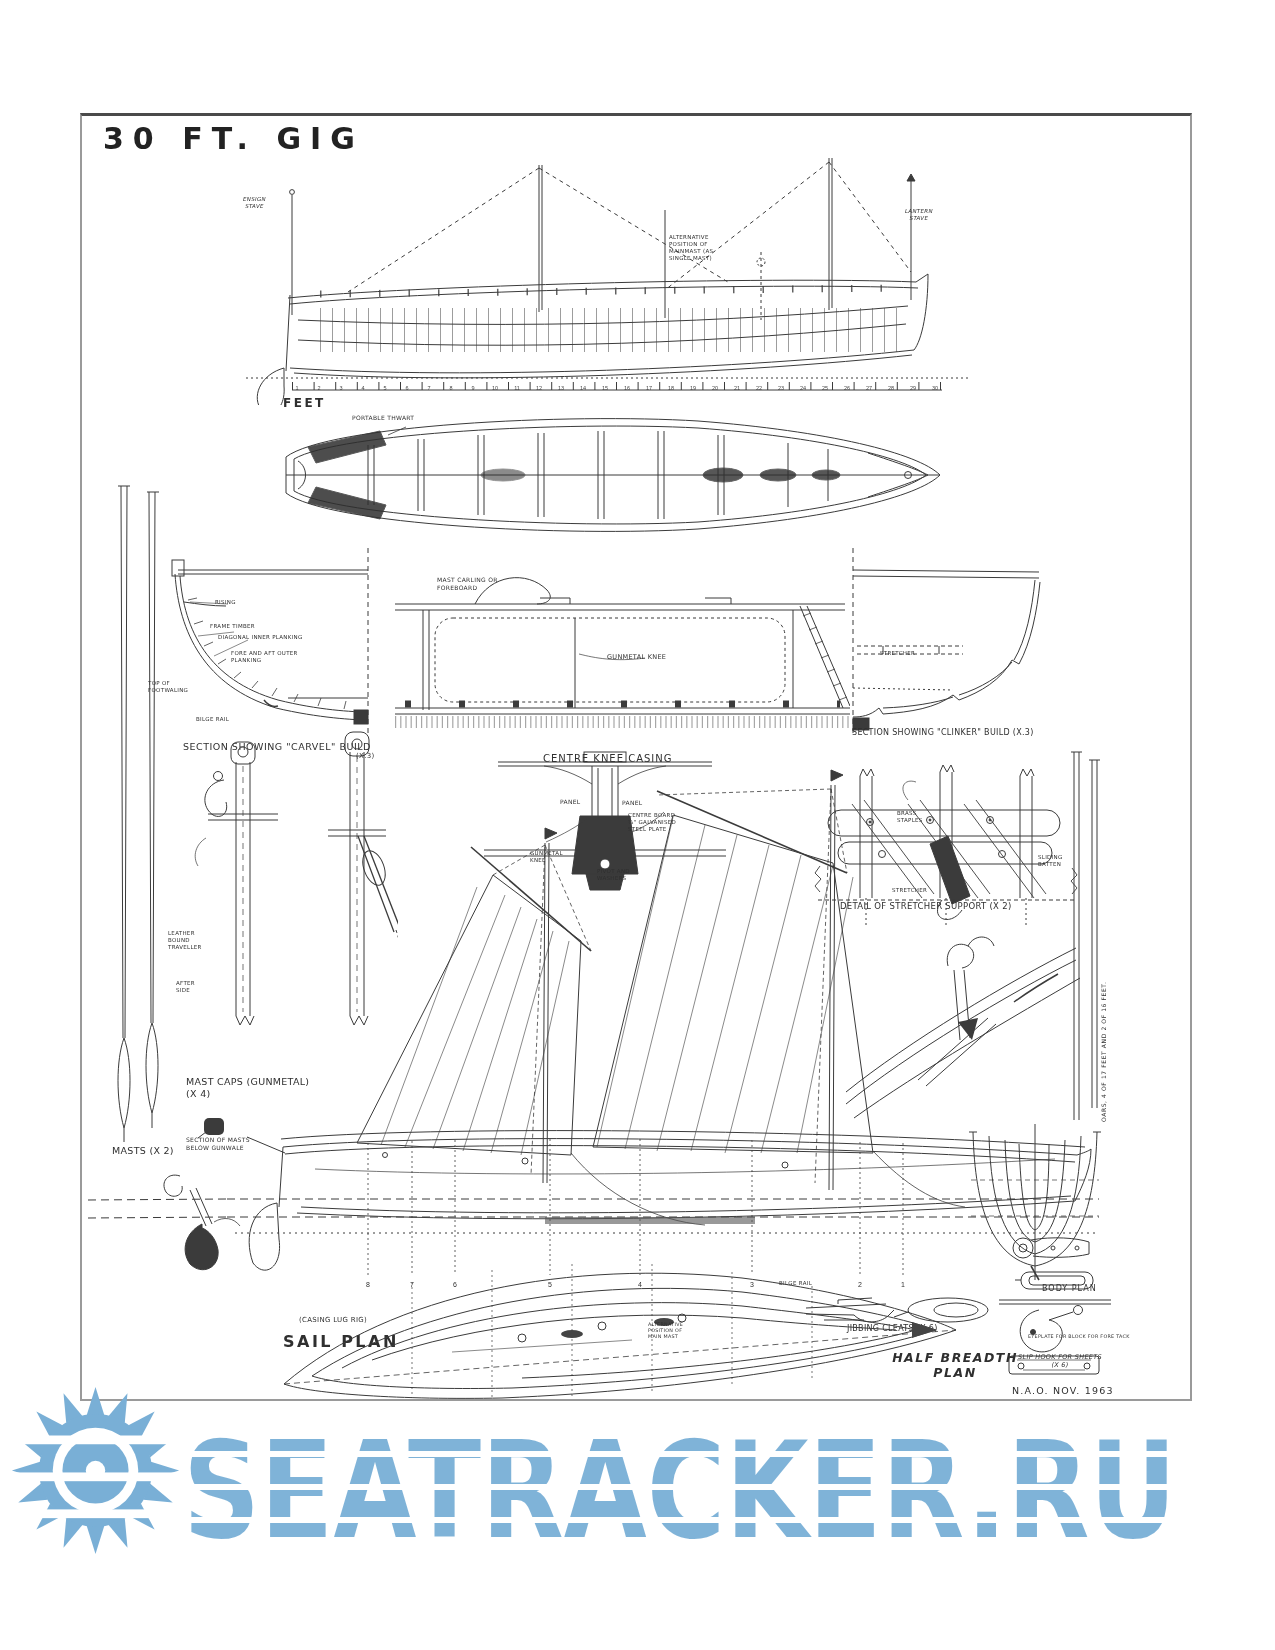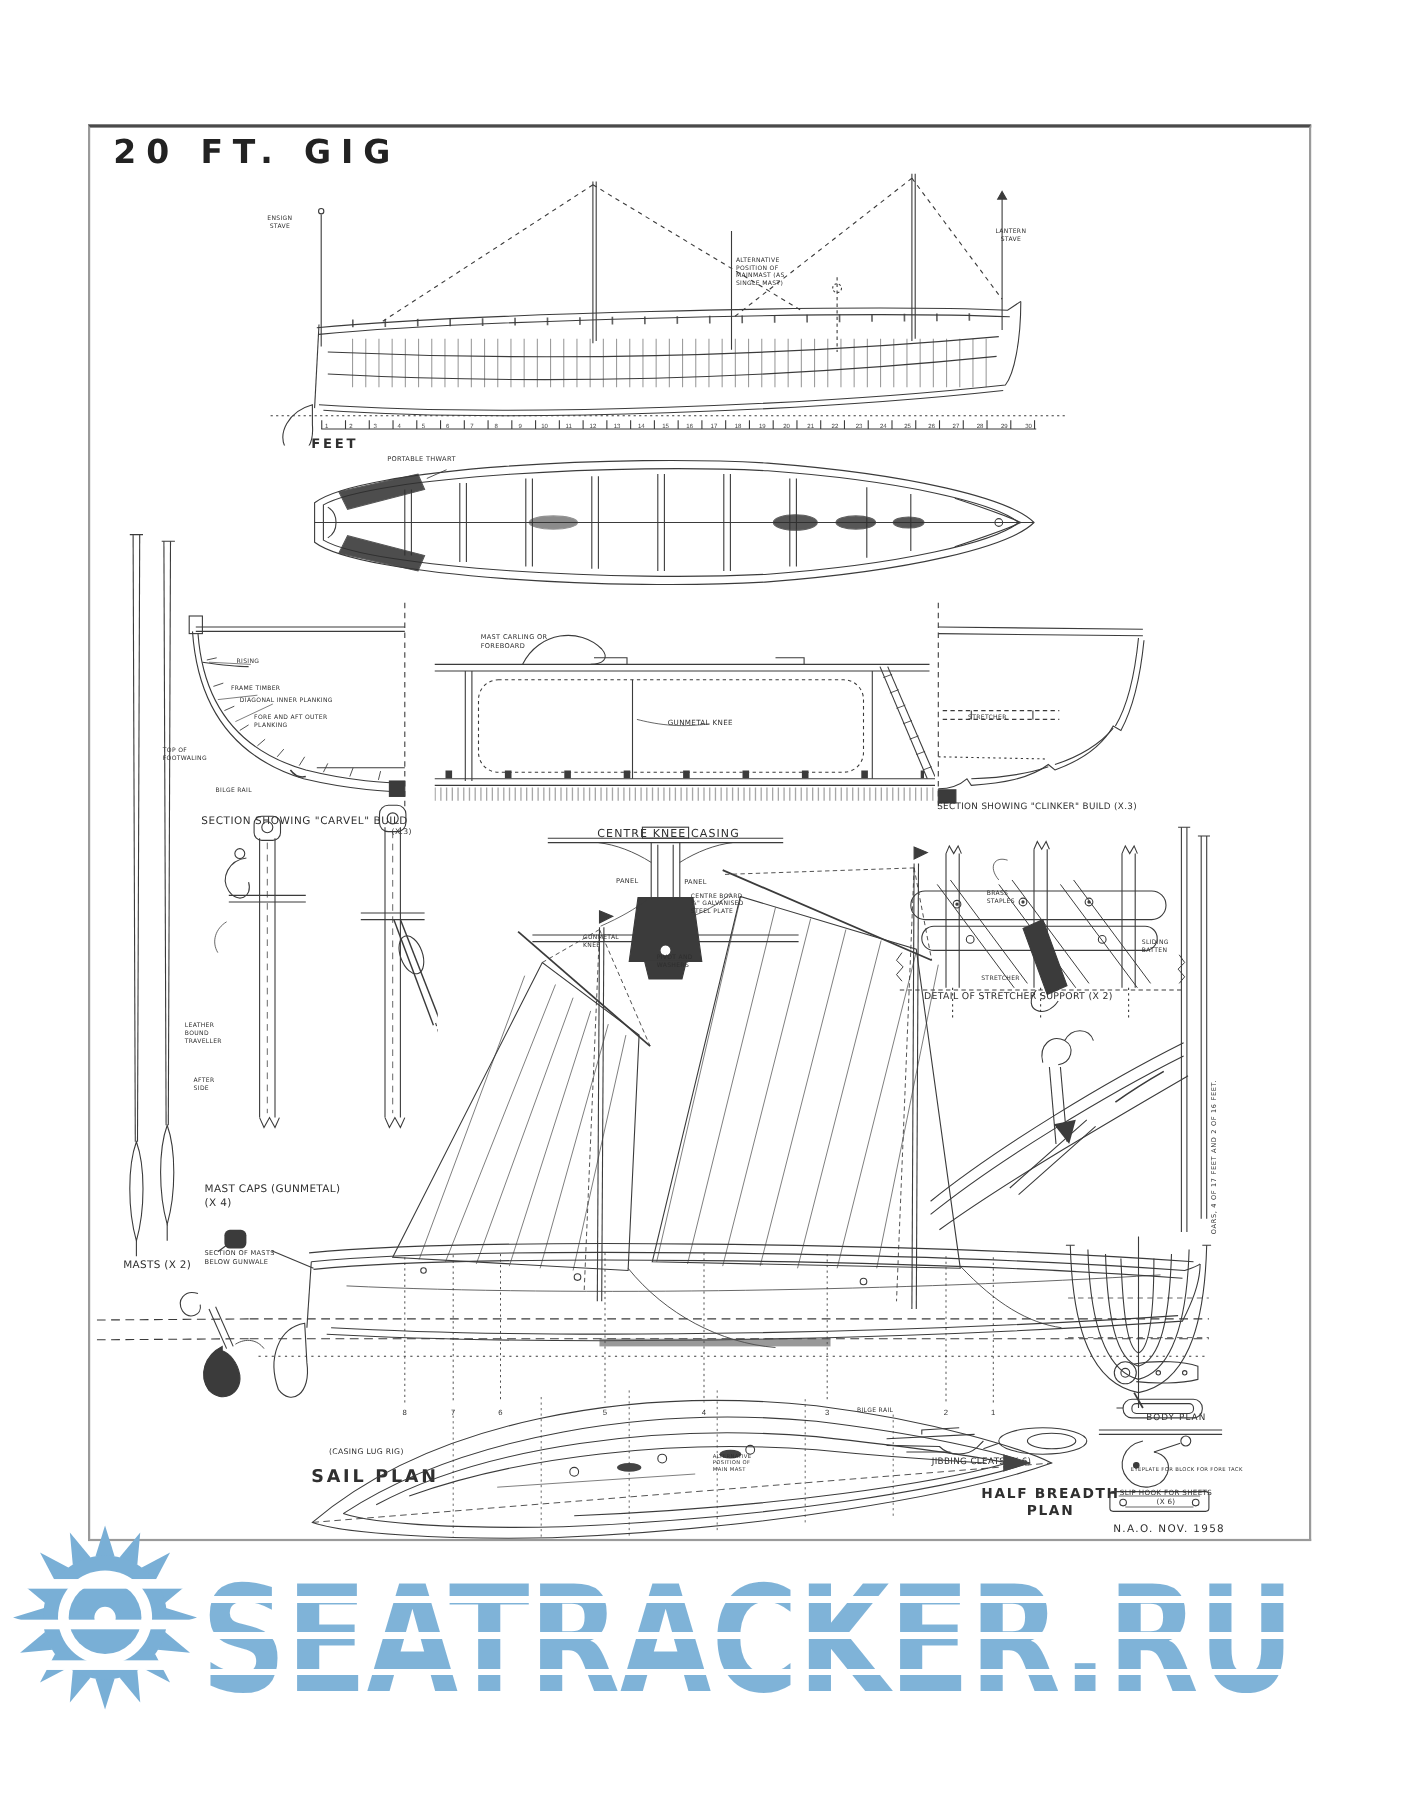--- a/index.html
+++ b/index.html
@@ -4,42 +4,42 @@
 <style>
   html,body{margin:0;padding:0;background:#fff;}
   .page{position:relative;width:1275px;height:1650px;background:#fff;overflow:hidden;
         font-family:"Liberation Sans","DejaVu Sans",sans-serif;}
   .frame{position:absolute;left:80px;top:113px;width:1108px;height:1283px;
          border:2px solid #9a9a9a;border-top:3px solid #4a4a4a;background:#fff;}
   .lbl{position:absolute;font-family:"DejaVu Sans",sans-serif;color:#2f2f2f;
        letter-spacing:.3px;white-space:pre-line;line-height:1.25;}
   .title{font-size:30px;letter-spacing:9px;font-weight:600;color:#222;}
   .sec{font-size:9.5px;letter-spacing:.5px;}
-  .ctr{text-align:center;}
+  .ctr{text-align:center;font-style:italic;}
   svg{position:absolute;}
   .scale-row{position:absolute;left:292px;top:385px;width:648px;display:flex;
              justify-content:space-between;font-size:5.5px;color:#444;}
   .scale-row span{width:10px;text-align:center;}
   .stnum{position:absolute;top:1281px;font-size:7px;color:#2f2f2f;}
   .vert{transform:rotate(-90deg);transform-origin:left top;white-space:nowrap;}
   .wm-text{position:absolute;left:183px;top:1424px;font-size:134px;font-weight:800;
            line-height:1;letter-spacing:0;transform:scaleX(.8);transform-origin:left top;
            color:#79afd6;opacity:.95;font-family:"DejaVu Sans",sans-serif;}
   @supports ((-webkit-background-clip:text) or (background-clip:text)){
     .wm-text{background:repeating-linear-gradient(180deg,#79afd6 0 27px,#ffffff 27px 33px);
              -webkit-background-clip:text;background-clip:text;color:transparent;}
   }
 </style>
 </head>
 <body>
 
 <div class="page">
   <div class="frame"></div>
 
-  <div class="lbl title" style="left:103px;top:120px;">20 FT. GIG</div>
+  <div class="lbl title" style="left:103px;top:120px;">30 FT. GIG</div>
 
   <svg style="left:228px;top:140px;" width="745" height="265" viewBox="0 0 745 265">
     <g stroke="#3b3b3b" stroke-width="1" fill="none">
       <line x1="64" y1="55" x2="64" y2="175"></line>
         <circle cx="64" cy="52" r="2.4"></circle>
       <line x1="311" y1="25" x2="311" y2="172"></line>
         <line x1="314" y1="25" x2="314" y2="170"></line>
       <line x1="437" y1="70" x2="437" y2="178"></line>
       <line x1="601" y1="18" x2="601" y2="170"></line>
         <line x1="604" y1="18" x2="604" y2="168"></line>
@@ -482,21 +482,21 @@
       <rect x="16" y="128" width="90" height="18" rx="3"></rect>
       <line x1="24" y1="132" x2="98" y2="132" stroke-width=".7"></line>
       <circle cx="28" cy="138" r="3"></circle>
         <circle cx="94" cy="138" r="3"></circle>
       <line x1="30" y1="142" x2="92" y2="142" stroke-width=".7"></line>
     </g>
   </svg>
   <div class="lbl" style="left:1028px;top:1334px;font-size:4.8px;">EYEPLATE FOR BLOCK FOR FORE TACK</div>
   <div class="lbl ctr" style="left:1005px;top:1353px;width:110px;font-size:6.5px;">SLIP HOOK FOR SHEETS
 (X 6)</div>
-  <div class="lbl" style="left:1012px;top:1385px;font-size:9.5px;letter-spacing:1.2px;">N.A.O. NOV. 1958</div>
+  <div class="lbl" style="left:1012px;top:1385px;font-size:9.5px;letter-spacing:1.2px;">N.A.O. NOV. 1963</div>
 
   <svg style="left:838px;top:922px;" width="245" height="205" viewBox="0 0 245 205">
     <g stroke="#3b3b3b" stroke-width="1" fill="none">
       <path d="M8,170 C70,120 170,60 238,26"></path>
       <path d="M8,182 C70,132 170,72 238,38"></path>
       <path d="M16,196 C80,150 180,92 242,56"></path>
       <path d="M110,44 C106,28 118,18 130,24 C140,30 136,44 124,46 M130,24 C136,12 152,12 156,24"></path>
       <line x1="116" y1="48" x2="122" y2="118"></line>
         <line x1="126" y1="48" x2="132" y2="116"></line>
       <path d="M80,158 L150,96 M88,164 L158,102"></path>

